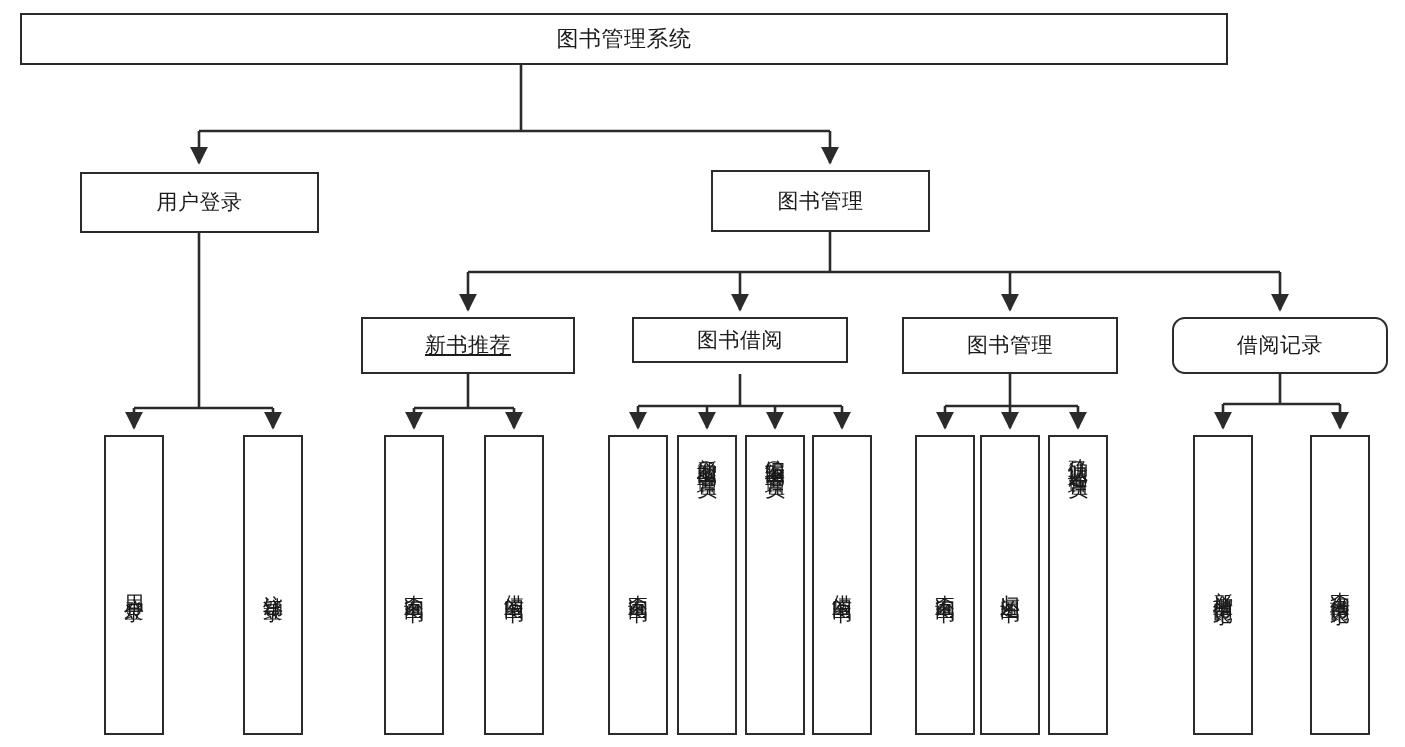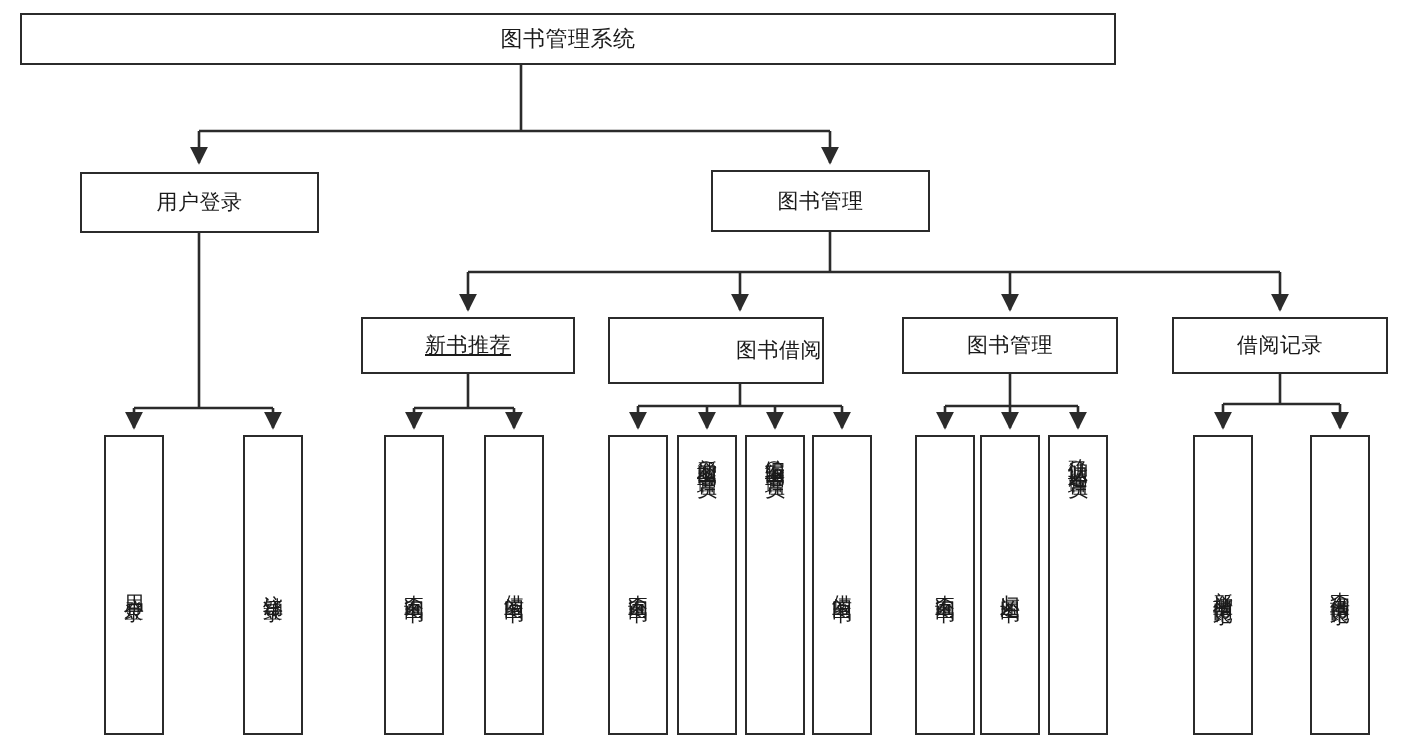--- a/index.html
+++ b/index.html
@@ -115,41 +115,41 @@
       <path d="M 1010 406 L 1010 428" marker-end="url(#arrow)"></path>
       <path d="M 1078 406 L 1078 428" marker-end="url(#arrow)"></path>
 
       <path d="M 1280 374 L 1280 404"></path>
       <path d="M 1223 404 L 1340 404"></path>
       <path d="M 1223 404 L 1223 428" marker-end="url(#arrow)"></path>
       <path d="M 1340 404 L 1340 428" marker-end="url(#arrow)"></path>
     </g>
   </svg>
 
-  <div class="node h root" style="left:20px;top:13px;width:1096px;height:52px;">
+  <div class="node h root" style="left:20px;top:13px;width:1208px;height:52px;">
     <span class="label">图书管理系统</span>
   </div>
 
   <div class="node h" style="left:80px;top:172px;width:239px;height:61px;">
     <span class="label">用户登录</span>
   </div>
   <div class="node h" style="left:711px;top:170px;width:219px;height:62px;">
     <span class="label">图书管理</span>
   </div>
 
   <div class="node h" style="left:361px;top:317px;width:214px;height:57px;text-decoration:underline;">
     <span class="label">新书推荐</span>
   </div>
-  <div class="node h" style="left:608px;top:317px;width:216px;height:67px;justify-content:flex-end;">
+  <div class="node h" style="left:632px;top:317px;width:216px;height:46px;">
     <span class="label">图书借阅</span>
   </div>
   <div class="node h" style="left:902px;top:317px;width:216px;height:57px;">
     <span class="label">图书管理</span>
   </div>
-  <div class="node h" style="left:1172px;top:317px;width:216px;height:57px;">
+  <div class="node h" style="left:1172px;top:317px;width:216px;height:57px;border-radius:13px;">
     <span class="label">借阅记录</span>
   </div>
 
   <div class="node v mid" style="left:104px;top:435px;width:60px;height:300px;">
     <span class="label">用户登录</span>
   </div>
   <div class="node v mid" style="left:243px;top:435px;width:60px;height:300px;">
     <span class="label">注销登录</span>
   </div>
 

